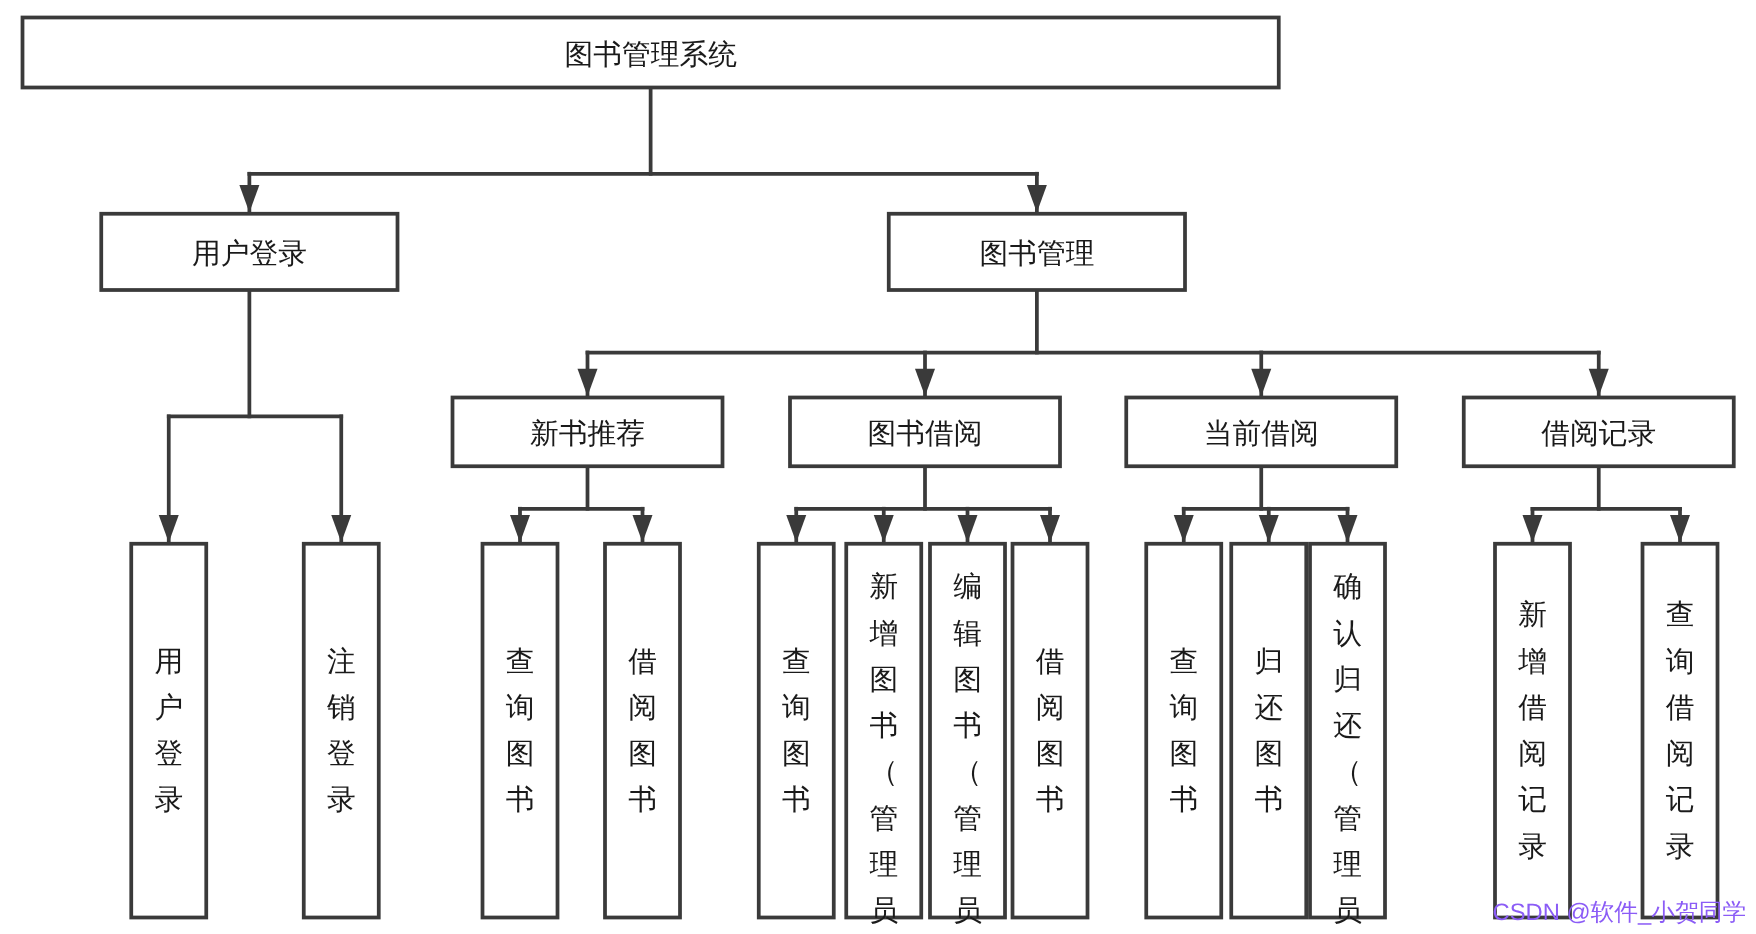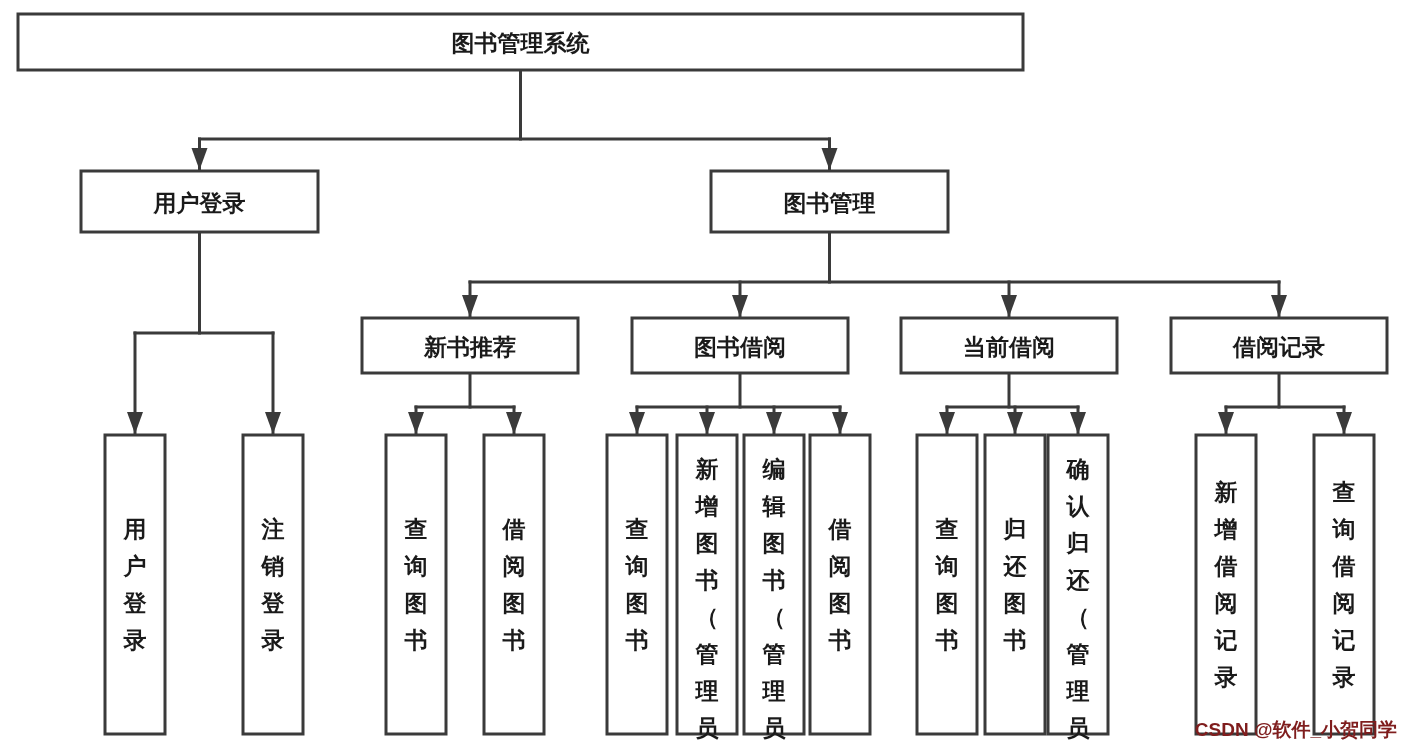--- a/index.html
+++ b/index.html
@@ -13,21 +13,20 @@
     font-family: "Liberation Sans", "DejaVu Sans", sans-serif;
     position: relative;
     overflow: hidden;
   }
   #diagram-root {
     position: absolute;
     left: 0;
     top: 0;
     width: 1405px;
     height: 747px;
-    font-weight: bold;
   }
   svg#tree-svg {
     display: block;
     width: 1405px;
     height: 747px;
   }
   .node-box {
     fill: #ffffff;
     stroke: #3a3a3a;
     stroke-width: 3;
@@ -54,21 +53,21 @@
     font-size: 23px;
     fill: #1a1a1a;
     text-anchor: middle;
   }
   .watermark {
     position: absolute;
     right: 8px;
     bottom: 4px;
     font-family: "Liberation Sans", "DejaVu Sans", sans-serif;
     font-size: 19px;
-    color: #7f1d1d;
+    color: #8b5cf6;
     white-space: nowrap;
     pointer-events: none;
     user-select: none;
   }
 </style>
 </head>
 <body>
 
 <div id="diagram-root">
   <svg id="tree-svg" viewBox="0 0 1405 747" xmlns="http://www.w3.org/2000/svg">

